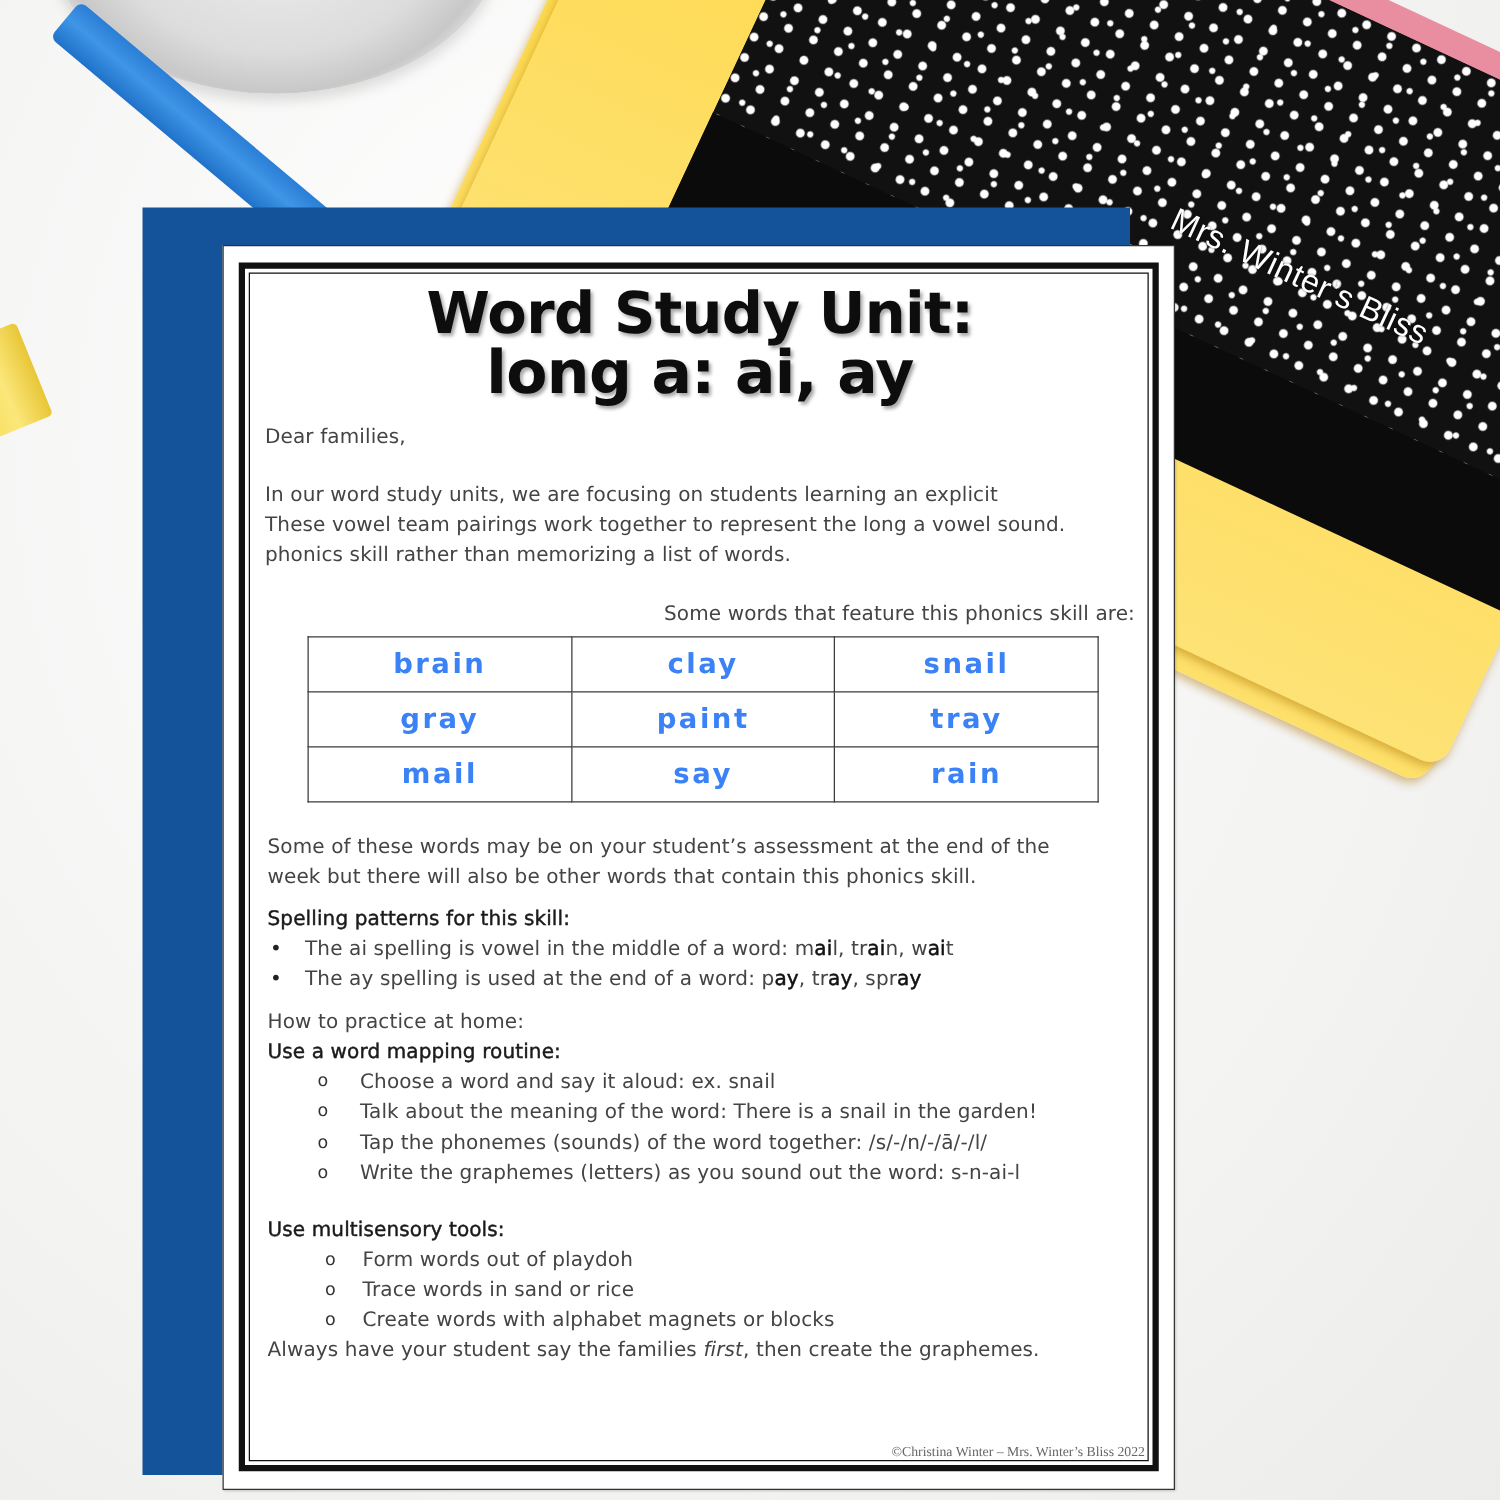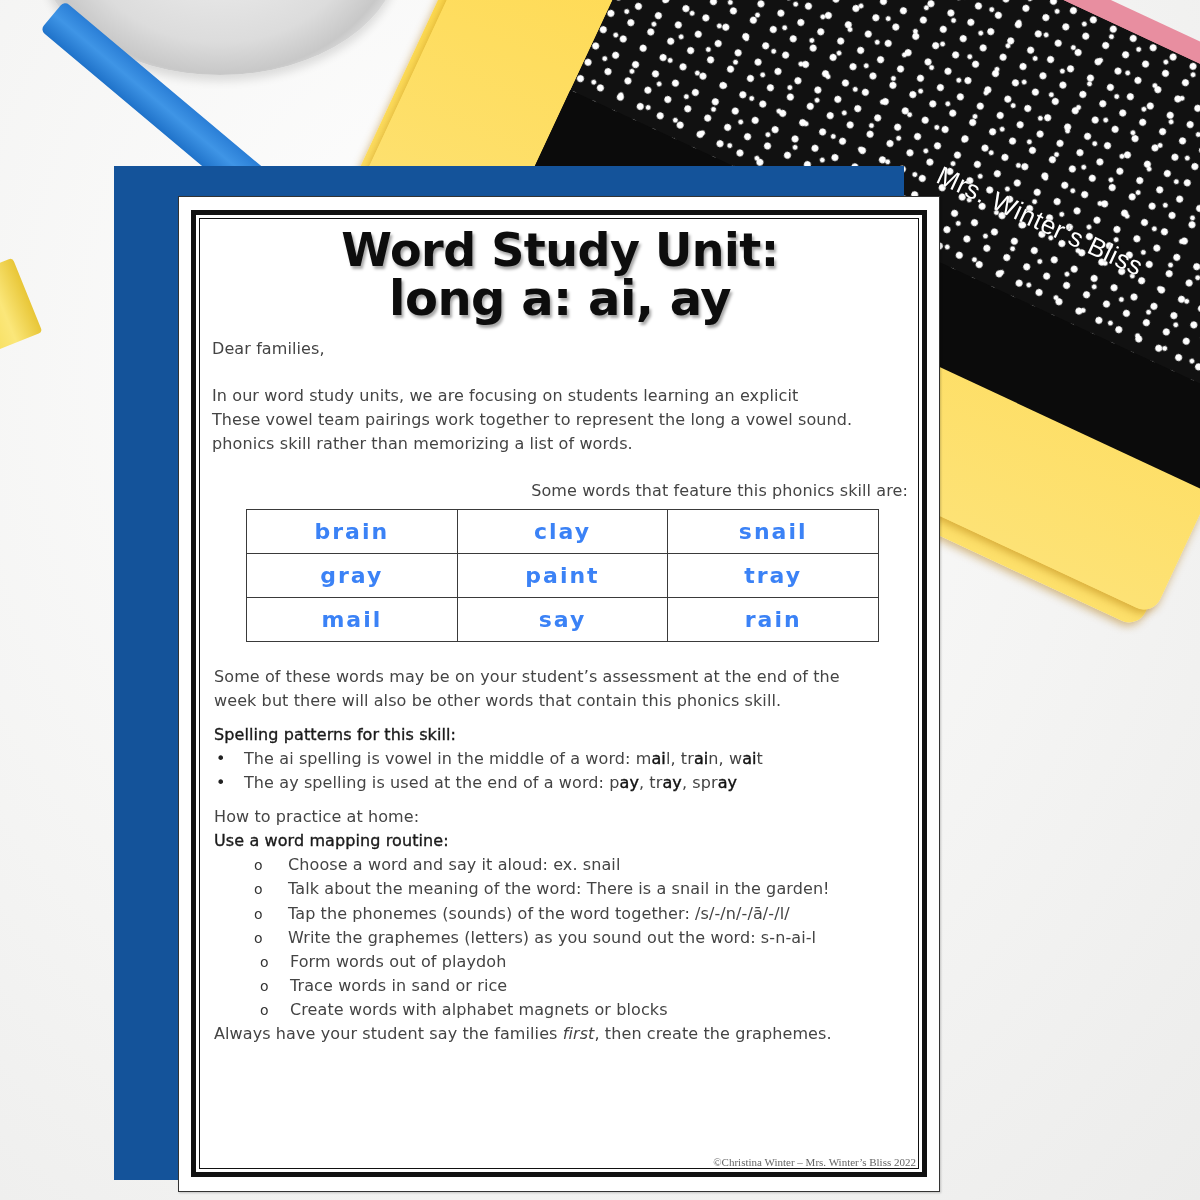--- a/index.html
+++ b/index.html
@@ -261,20 +261,21 @@
           <div class="o-row row-gap">
             <span class="o-mark">o</span>
             <span>Tap the phonemes (sounds) of the word together: /s/-/n/-/ā/-/l/</span>
           </div>
           <div class="o-row">
             <span class="o-mark">o</span>
             <span>Write the graphemes (letters) as you sound out the word: s-n-ai-l</span>
           </div>
         </div>
 
+        <div class="heading-bold multisensory">Use multisensory tools:</div>
 
         <div class="o-list level-2">
           <div class="o-row">
             <span class="o-mark">o</span>
             <span>Form words out of playdoh</span>
           </div>
           <div class="o-row">
             <span class="o-mark">o</span>
             <span>Trace words in sand or rice</span>
           </div>

